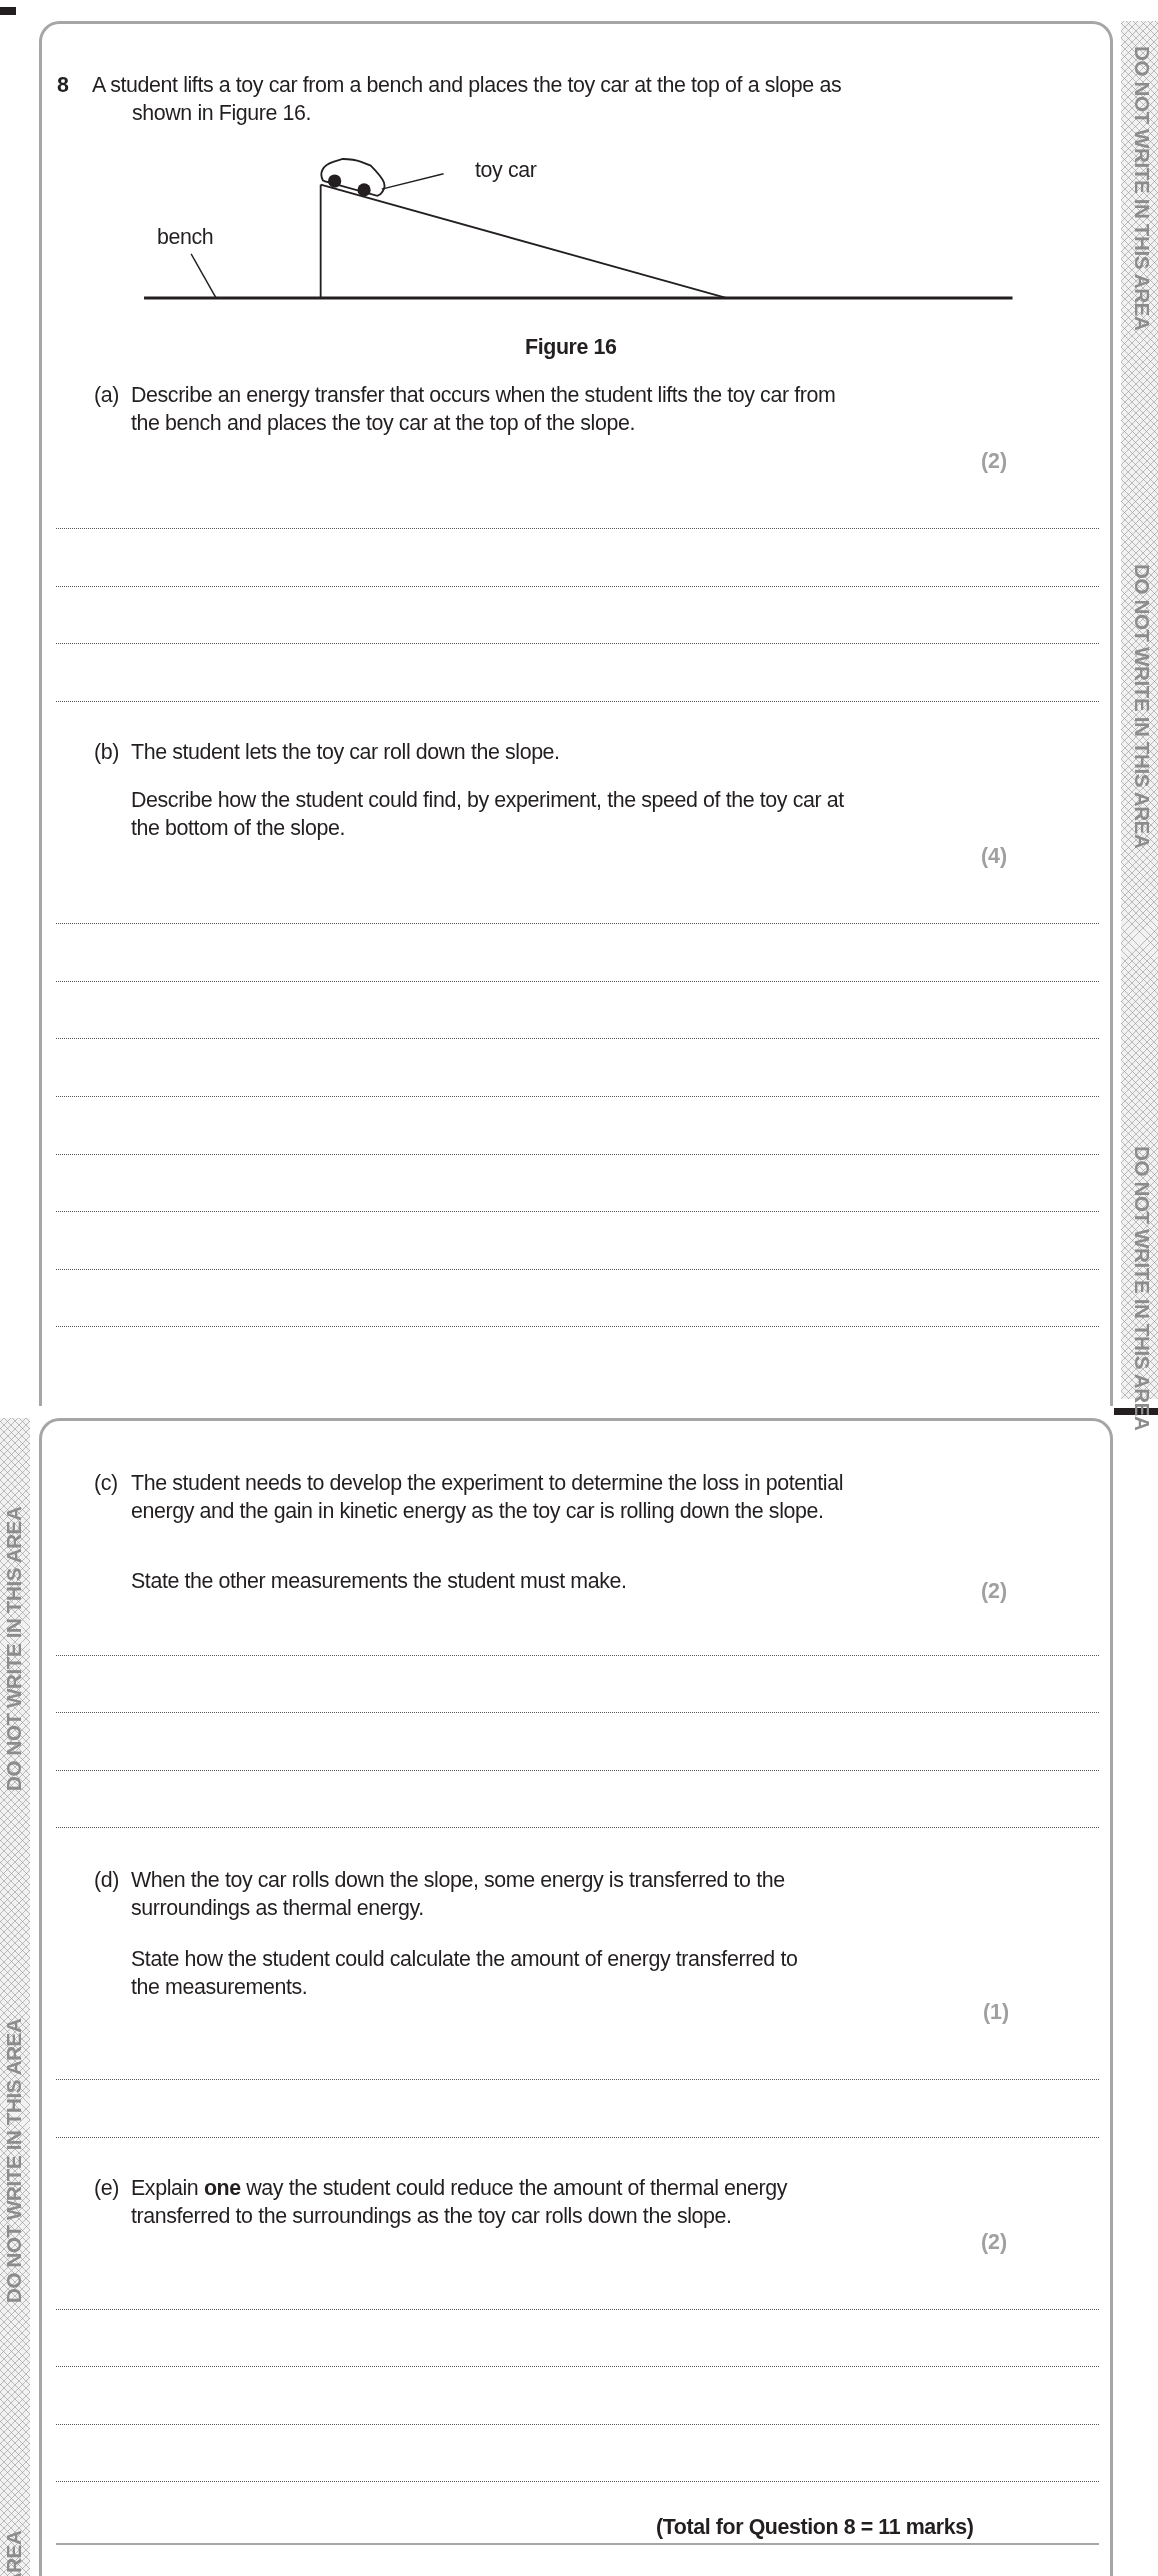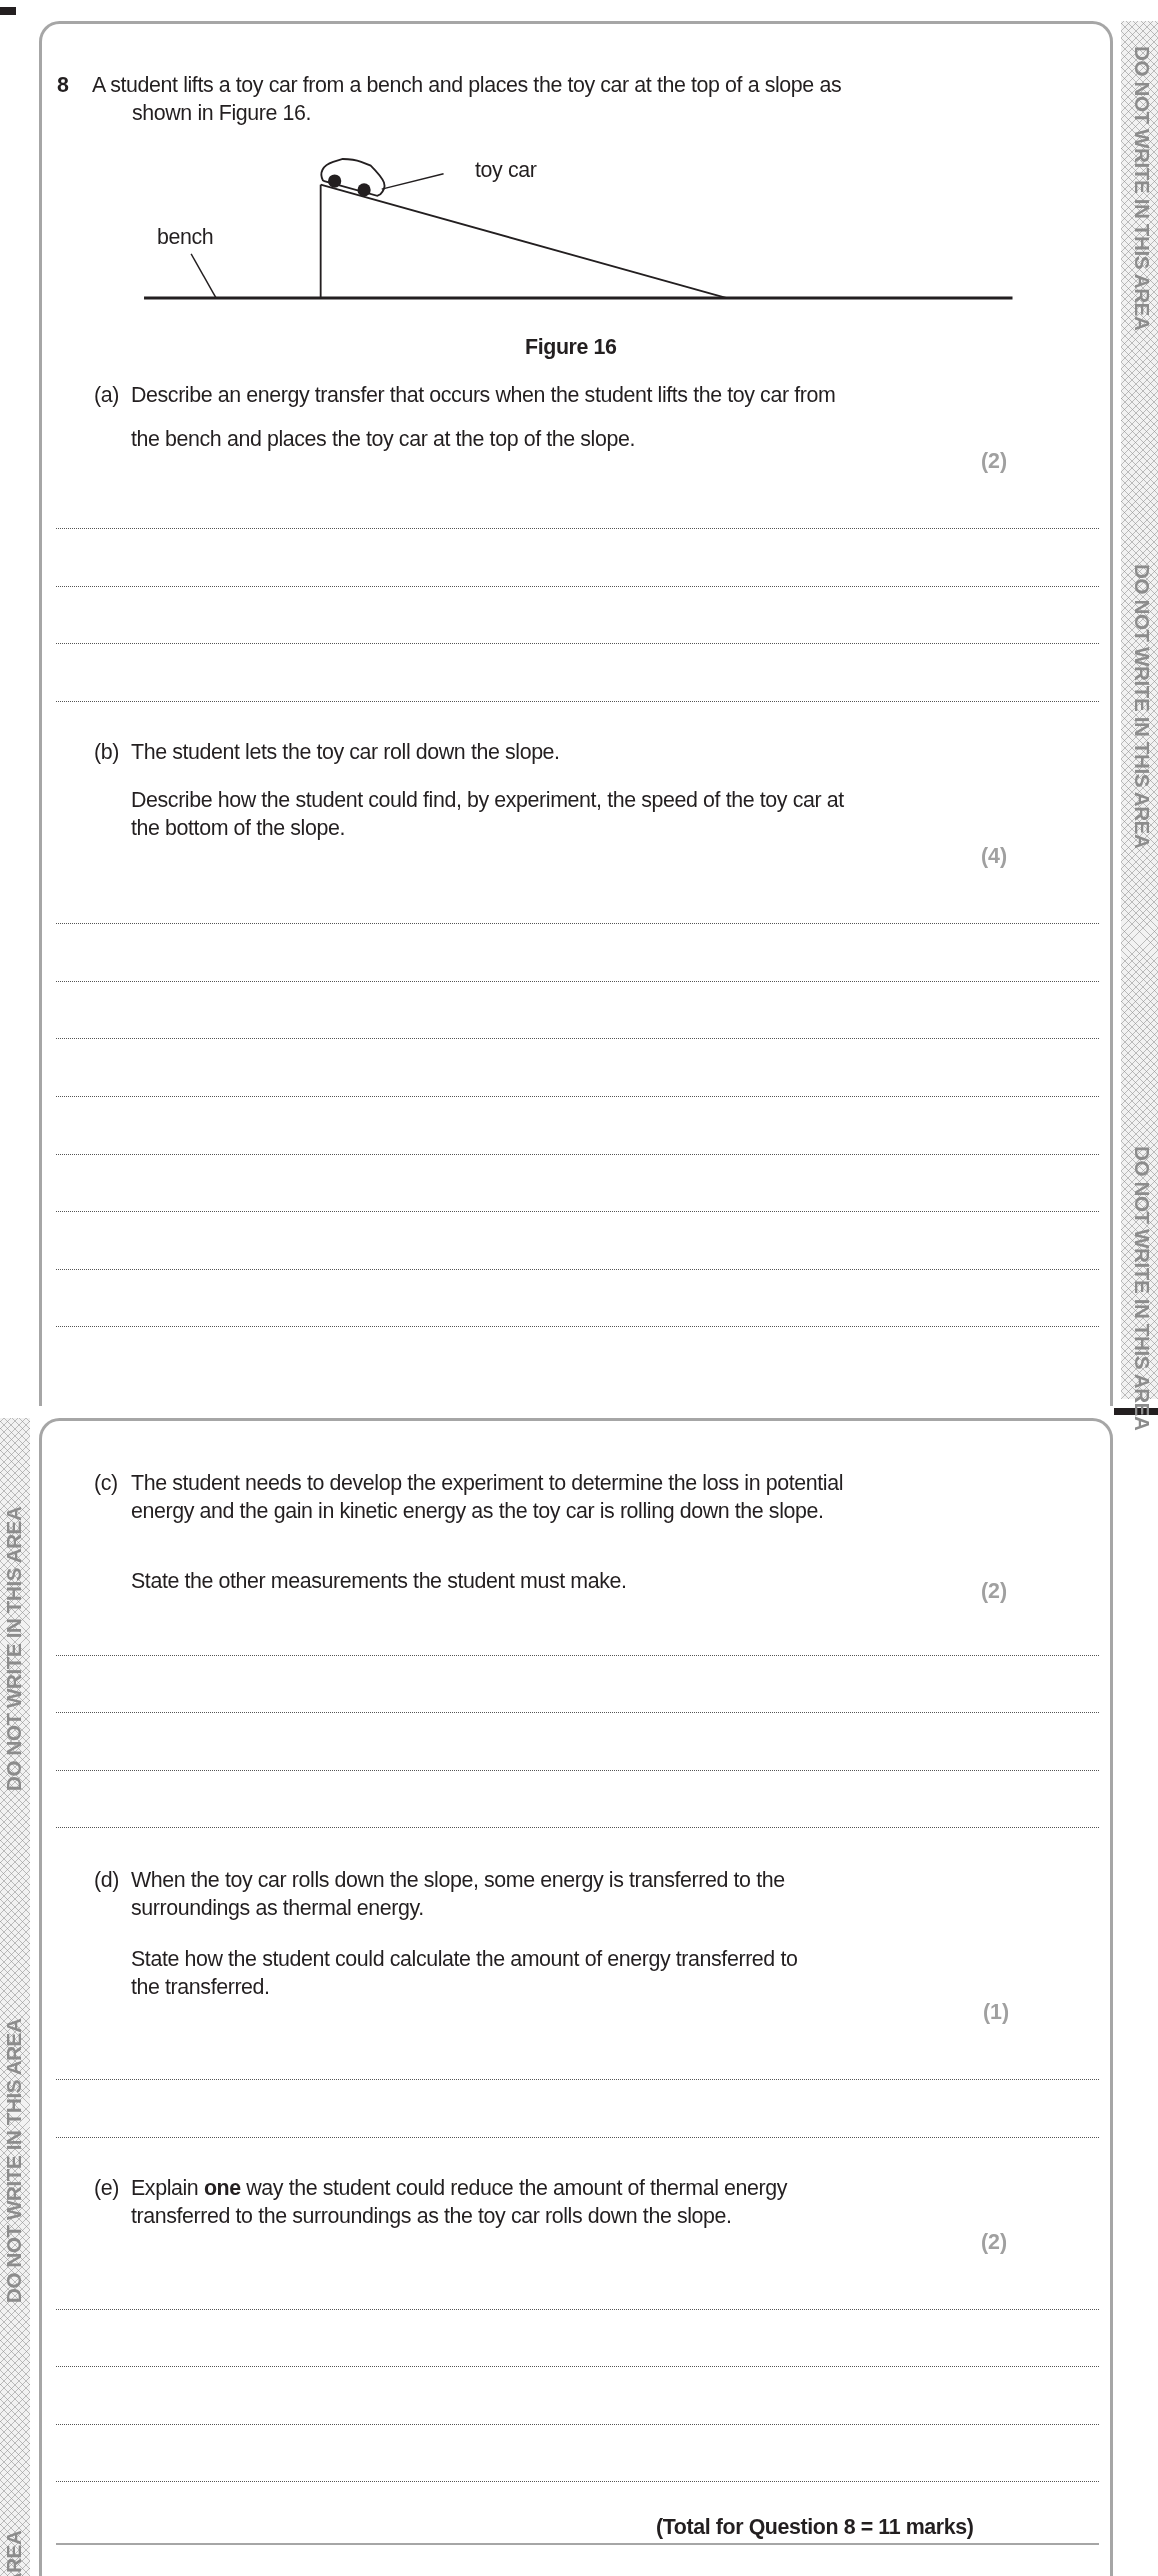--- a/index.html
+++ b/index.html
@@ -66,21 +66,21 @@
   <line x1="518" y1="257" x2="602" y2="236" stroke="#231f20" stroke-width="2"></line>
 
   <line x1="259" y1="345" x2="293" y2="405" stroke="#231f20" stroke-width="2"></line>
 </svg>
 <div class="txt" style="left:447px;top:156px;margin-left:28px;">toy car</div>
 <div class="txt" style="left:157px;top:223px;">bench</div>
 <div class="fig-caption" style="left:525px;top:335px;">Figure 16</div>
 
 <div class="txt" style="left:94px;top:381px;">(a)</div>
 <div class="txt" style="left:131px;top:381px;">Describe an energy transfer that occurs when the student lifts the toy car from</div>
-<div class="txt" style="left:131px;top:425px;">the bench and places the toy car at the top of the slope.</div>
+<div class="txt" style="left:131px;top:409px;">the bench and places the toy car at the top of the slope.</div>
 <div class="mark" style="left:981px;top:449px;">(2)</div>
 <div class="dots" style="top:528px;"></div>
 <div class="dots" style="top:586px;"></div>
 <div class="dots" style="top:643px;"></div>
 <div class="dots" style="top:701px;"></div>
 
 <div class="txt" style="left:94px;top:738px;">(b)</div>
 <div class="txt" style="left:131px;top:738px;">The student lets the toy car roll down the slope.</div>
 <div class="txt" style="left:131px;top:786px;">Describe how the student could find, by experiment, the speed of the toy car at</div>
 <div class="txt" style="left:131px;top:814px;">the bottom of the slope.</div>
@@ -103,21 +103,21 @@
 <div class="mark" style="left:981px;top:1579px;">(2)</div>
 <div class="dots" style="top:1655px;"></div>
 <div class="dots" style="top:1712px;"></div>
 <div class="dots" style="top:1770px;"></div>
 <div class="dots" style="top:1827px;"></div>
 
 <div class="txt" style="left:94px;top:1866px;">(d)</div>
 <div class="txt" style="left:131px;top:1866px;">When the toy car rolls down the slope, some energy is transferred to the</div>
 <div class="txt" style="left:131px;top:1894px;">surroundings as thermal energy.</div>
 <div class="txt" style="left:131px;top:1945px;">State how the student could calculate the amount of energy transferred to</div>
-<div class="txt" style="left:131px;top:1973px;">the transferred.</div>
+<div class="txt" style="left:131px;top:1973px;">the measurements.</div>
 <div class="mark" style="left:983px;top:2000px;">(1)</div>
 <div class="dots" style="top:2079px;"></div>
 <div class="dots" style="top:2137px;"></div>
 
 <div class="txt" style="left:94px;top:2174px;">(e)</div>
 <div class="txt" style="left:131px;top:2174px;"><span>Explain </span><b>one</b><span> way the student could reduce the amount of thermal energy</span></div>
 <div class="txt" style="left:131px;top:2202px;">transferred to the surroundings as the toy car rolls down the slope.</div>
 <div class="mark" style="left:981px;top:2230px;">(2)</div>
 <div class="dots" style="top:2309px;"></div>
 <div class="dots" style="top:2366px;"></div>

